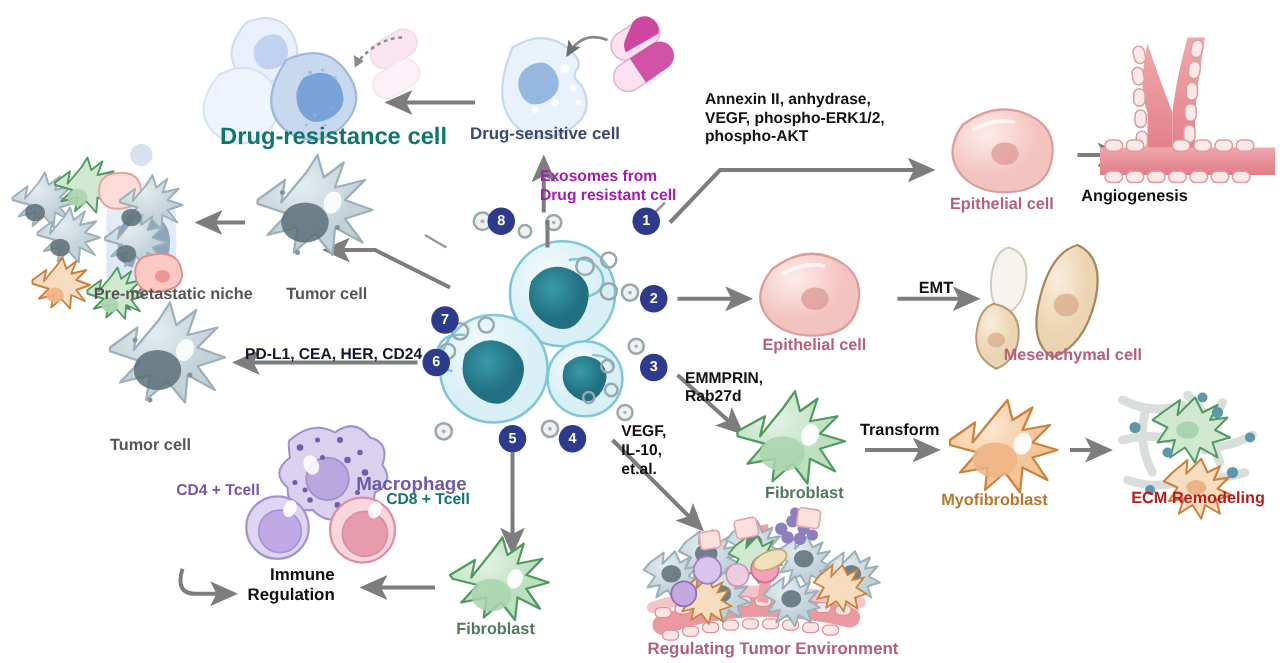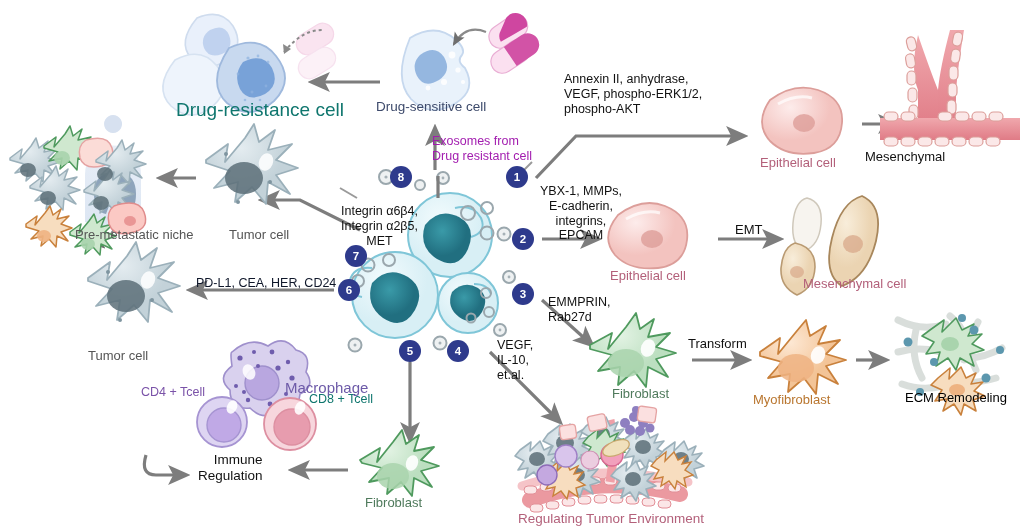--- a/index.html
+++ b/index.html
@@ -1,19 +1,19 @@
 <!DOCTYPE html>
 <html><head>
 <meta charset="utf-8">
 <style>
   html,body{margin:0;padding:0;background:#fff;}
   body{width:1024px;height:530px;position:relative;overflow:hidden;
        font-family:"Liberation Sans","DejaVu Sans",sans-serif;}
   #stage{position:absolute;left:0;top:0;width:1024px;height:530px;}
-  .lbl{position:absolute;white-space:pre;line-height:1.18;font-weight:normal;}
+  .lbl{position:absolute;white-space:pre;line-height:1.18;font-weight:bold;}
   .badge{position:absolute;width:22px;height:22px;border-radius:50%;
          background:#2e3a8c;color:#fff;font-size:11.5px;font-weight:bold;
          display:flex;align-items:center;justify-content:center;
          font-family:"Liberation Sans",sans-serif;}
   svg{position:absolute;left:0;top:0;overflow:visible}
   .ar{stroke:#7d7d7d;stroke-width:3.2;fill:none}
   .thin{stroke:#8a8a8a;stroke-width:2.2;fill:none}
 </style>
 </head>
 <body>
@@ -458,43 +458,39 @@
 
 <div class="lbl" style="left:432px;top:134px;font-size:12.5px;color:#a21caf">Exosomes from
 Drug resistant cell</div>
 
 <div class="lbl" style="left:564px;top:72px;font-size:12.5px;color:#111">Annexin II, anhydrase,
 VEGF, phospho-ERK1/2,
 phospho-AKT</div>
 
 <div class="lbl" style="left:760px;top:155px;font-size:13px;color:#b3607a">Epithelial cell</div>
 
-<div class="lbl" style="left:865px;top:149px;font-size:13px;color:#111">Mesenchymal</div>
-
-<div class="lbl" style="left:540px;top:184px;font-size:12.5px;color:#111;text-align:center">YBX-1, MMPs,
-E-cadherin,
-integrins,
-EPCAM</div>
+<div class="lbl" style="left:865px;top:149px;font-size:13px;color:#111">Angiogenesis</div>
+
 
 <div class="lbl" style="left:610px;top:268px;font-size:13px;color:#b3607a">Epithelial cell</div>
 
 <div class="lbl" style="left:735px;top:222px;font-size:13px;color:#111">EMT</div>
 
 <div class="lbl" style="left:803px;top:276px;font-size:13px;color:#b3607a">Mesenchymal cell</div>
 
 <div class="lbl" style="left:548px;top:295px;font-size:12.5px;color:#111">EMMPRIN,
 Rab27d</div>
 
 <div class="lbl" style="left:612px;top:386px;font-size:13px;color:#4f7a5c">Fibroblast</div>
 
 <div class="lbl" style="left:688px;top:336px;font-size:13px;color:#111">Transform</div>
 
 <div class="lbl" style="left:753px;top:392px;font-size:13px;color:#b9762f">Myofibroblast</div>
 
-<div class="lbl" style="left:905px;top:390px;font-size:13px;color:#000000">ECM Remodeling</div>
+<div class="lbl" style="left:905px;top:390px;font-size:13px;color:#b91c1c">ECM Remodeling</div>
 
 <div class="lbl" style="left:497px;top:338px;font-size:12.5px;color:#111">VEGF,
 IL-10,
 et.al.</div>
 
 <div class="lbl" style="left:518px;top:511px;font-size:13.5px;color:#b3607a">Regulating Tumor Environment</div>
 
 <div class="lbl" style="left:365px;top:495px;font-size:13px;color:#4f7a5c">Fibroblast</div>
 
 <div class="lbl" style="left:198px;top:452px;font-size:13.5px;color:#111;text-align:right;line-height:1.22">Immune
@@ -503,21 +499,18 @@
 <div class="lbl" style="left:141px;top:385px;font-size:12.5px;color:#7a52a8">CD4 + Tcell</div>
 
 <div class="lbl" style="left:309px;top:392px;font-size:12.5px;color:#0f766e">CD8 + Tcell</div>
 
 <div class="lbl" style="left:285px;top:379px;font-size:15px;color:#6d5aa8">Macrophage</div>
 
 <div class="lbl" style="left:88px;top:348px;font-size:13px;color:#555">Tumor cell</div>
 
 <div class="lbl" style="left:196px;top:276px;font-size:12.5px;color:#0f172a">PD-L1, CEA, HER, CD24</div>
 
-<div class="lbl" style="left:341px;top:204px;font-size:12.5px;color:#111;text-align:center">Integrin α6β4,
-Integrin α2β5,
-MET</div>
 
 <div class="lbl" style="left:229px;top:227px;font-size:13px;color:#555">Tumor cell</div>
 
 <div class="lbl" style="left:75px;top:227px;font-size:13px;color:#555">Pre-metastatic niche</div>
 
 </div>
 
 </body></html>

